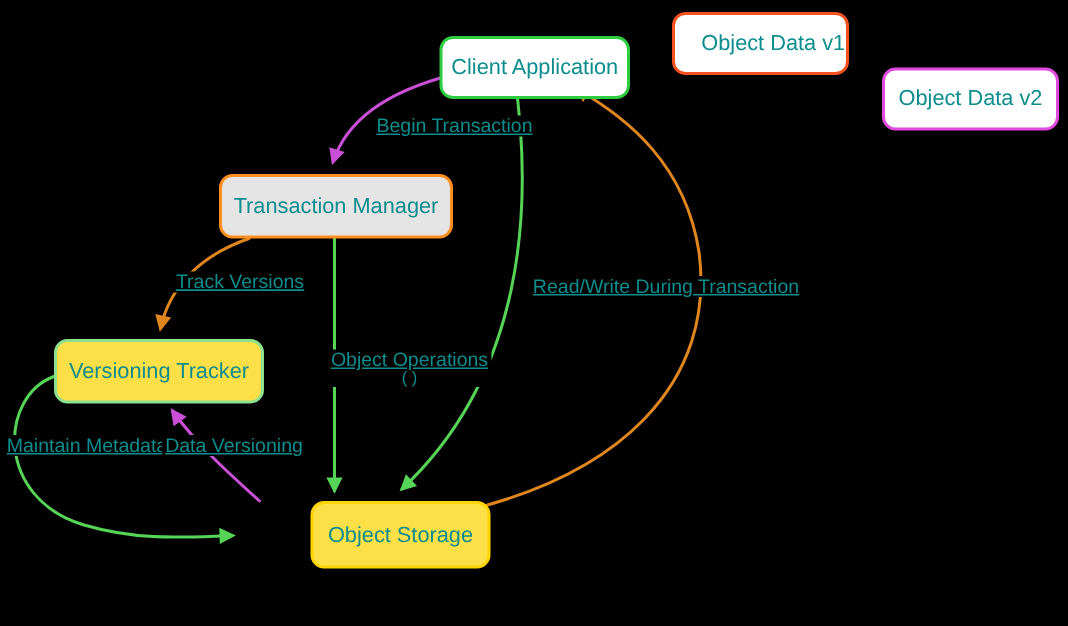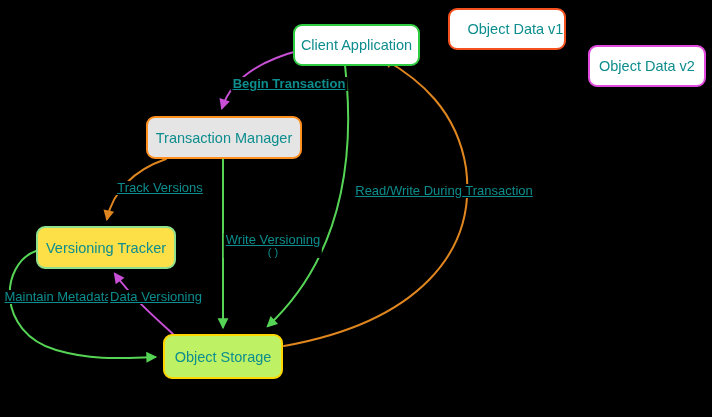--- a/index.html
+++ b/index.html
@@ -53,21 +53,21 @@
       color: #0d8d8d;
       font-size: 13px;
       line-height: 1.05;
       white-space: nowrap;
       padding: 0 2px;
       text-align: center;
     }
     .edge-label .txt { text-decoration: underline; }
     .edge-label .sub { font-size: 11px; text-decoration: none; }
 
-    #lbl-begin-transaction { left: 289px; top: 77px; font-weight: bold; }
+    #lbl-begin-transaction { left: 303px; top: 77px; }
     #lbl-track-versions    { left: 160px; top: 181px; text-decoration: underline; }
     #lbl-read-write        { left: 444px; top: 184px; }
     #lbl-write-operations  { left: 273px; top: 233px; }
     #lbl-maintain-metadata { left: 58px;  top: 290px; }
     #lbl-data-versioning   { left: 156px; top: 290px; }
   </style>
 </head>
 <body>
 
 <div class="canvas" style="background: rgb(0, 0, 0);">
@@ -106,21 +106,21 @@
 
   <div class="edge-label" id="lbl-track-versions">
     <span class="txt">Track Versions</span>
   </div>
 
   <div class="edge-label" id="lbl-read-write">
     <span class="txt">Read/Write During Transaction</span>
   </div>
 
   <div class="edge-label" id="lbl-write-operations">
-    <div class="txt">Write Versioning</div>
+    <div class="txt">Object Operations</div>
     <div class="sub">( )</div>
   </div>
 
   <div class="edge-label" id="lbl-maintain-metadata">
     <span class="txt">Maintain Metadata</span>
   </div>
 
   <div class="edge-label" id="lbl-data-versioning">
     <span class="txt">Data Versioning</span>
   </div>
@@ -138,17 +138,17 @@
   </div>
 
   <div class="node" id="node-transaction-manager" style="border-color: rgb(255, 143, 31); background: #e5e5e5; color: rgb(13, 141, 141);">
     <span>Transaction Manager</span>
   </div>
 
   <div class="node" id="node-versioning-tracker" style="border-color: rgb(141, 224, 141); background: #fde047; color: rgb(13, 141, 141);">
     <span>Versioning Tracker</span>
   </div>
 
-  <div class="node" id="node-object-storage" style="border-color: rgb(255, 213, 0); background: #bef264; color: rgb(13, 141, 141);">
+  <div class="node" id="node-object-storage" style="border-color: rgb(255, 213, 0); background: #fde047; color: rgb(13, 141, 141); margin-left: 44px;">
     <span>Object Storage</span>
   </div>
 
 </div>
 
 </body></html>

